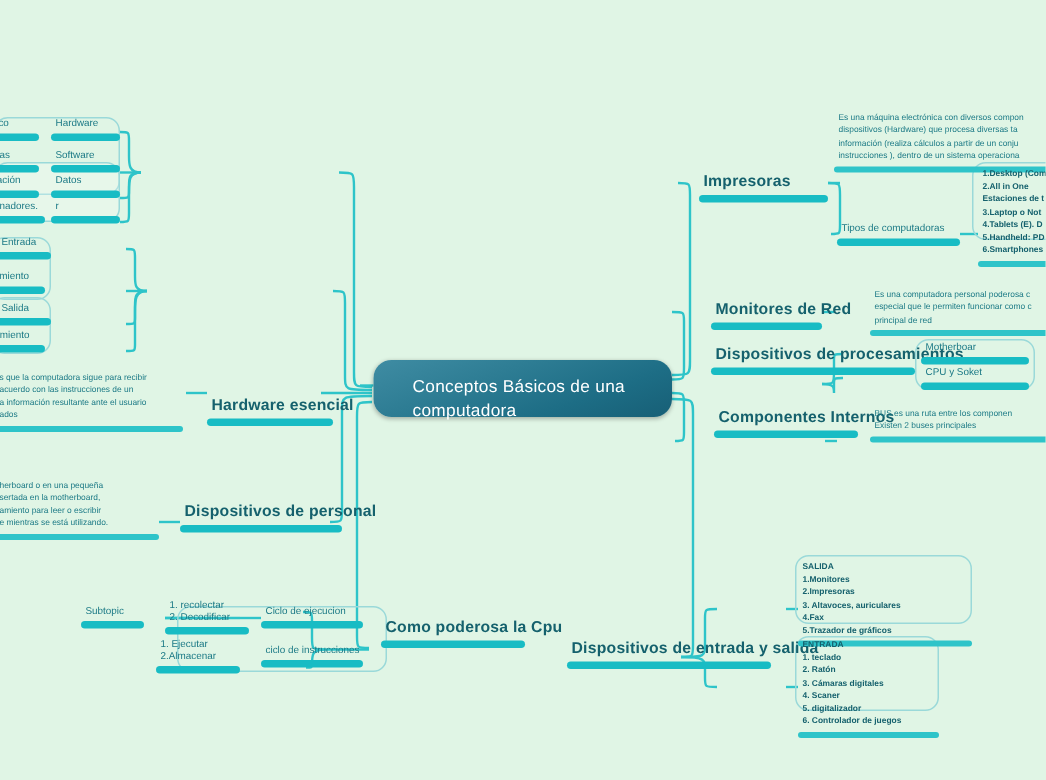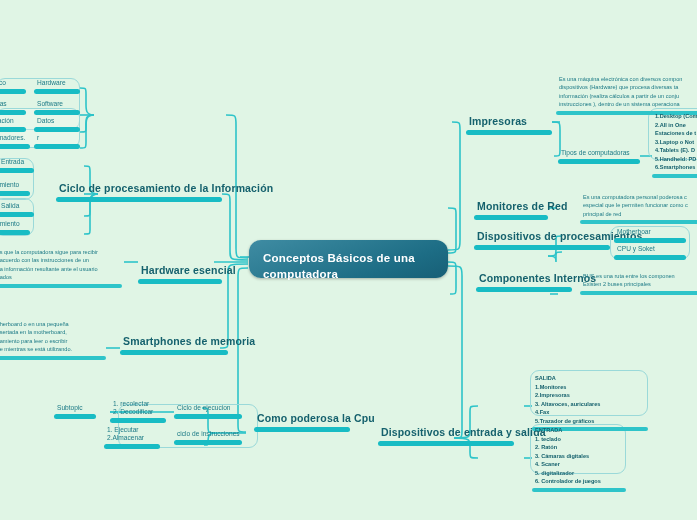--- a/index.html
+++ b/index.html
@@ -12,24 +12,24 @@
   #canvas{position:absolute;left:0;top:0;width:697px;height:520px;}
   svg.links{position:absolute;left:0;top:0;width:697px;height:520px;pointer-events:none;}
 
   
   .root{
     position:absolute;
     background:linear-gradient(160deg,#3f8ca3 0%,#2e7d94 35%,#1d6d85 70%,#175f76 100%);
     color:#ffffff;
     border-radius:12px;
     box-shadow:0 1px 3px rgba(0,0,0,.28);
-    font-weight:bold;
+    font-weight:normal;
     font-size:11.5px;
     line-height:1.35;
-    padding:11px 14px;
+    padding:11px 26px;
     box-sizing:border-box;
     letter-spacing:.2px;
   }
 
   
   .topic{position:absolute;box-sizing:border-box;}
   .topic .tx{
     display:block;
     color:#15616d;
     white-space:nowrap;
@@ -163,24 +163,20 @@
   </div>
   <div class="topic lvl2" style="left:-22px;top:117px;width:48px;">
     <span class="tx">...ormación</span>
     <span class="bar"></span>
   </div>
   <div class="topic lvl2" style="left:-22px;top:134px;width:52px;">
     <span class="tx">...ordenadores.</span>
     <span class="bar"></span>
   </div>
 
-  <div class="topic lvl1" style="left:56px;top:182px;width:166px;">
-    <span class="tx">Ciclo de procesamiento de la Información</span>
-    <span class="bar"></span>
-  </div>
 
   <div class="topic lvl2" style="left:-2px;top:158px;width:36px;">
     <span class="tx">Entrada</span>
     <span class="bar"></span>
   </div>
   <div class="topic lvl2" style="left:-16px;top:181px;width:46px;">
     <span class="tx">...samiento</span>
     <span class="bar"></span>
   </div>
   <div class="topic lvl2" style="left:-2px;top:202px;width:36px;">
@@ -198,21 +194,21 @@
   </div>
   <div class="topic thin note" style="left:-8px;top:248px;width:130px;">
     <span class="tx" style="white-space:pre-line;">...s que la computadora sigue para recibir
 ...acuerdo con las instrucciones de un
 ...a información resultante ante el usuario
 ...ados</span>
     <span class="bar"></span>
   </div>
 
   <div class="topic lvl1" style="left:120px;top:335px;width:108px;">
-    <span class="tx">Smartphones de memoria</span>
+    <span class="tx">Dispositivos de personal</span>
     <span class="bar"></span>
   </div>
   <div class="topic thin note" style="left:-8px;top:320px;width:114px;">
     <span class="tx" style="white-space:pre-line;">...herboard o en una pequeña
 ...sertada en la motherboard,
 ...amiento para leer o escribir
 ...e mientras se está utilizando.</span>
     <span class="bar"></span>
   </div>
 

